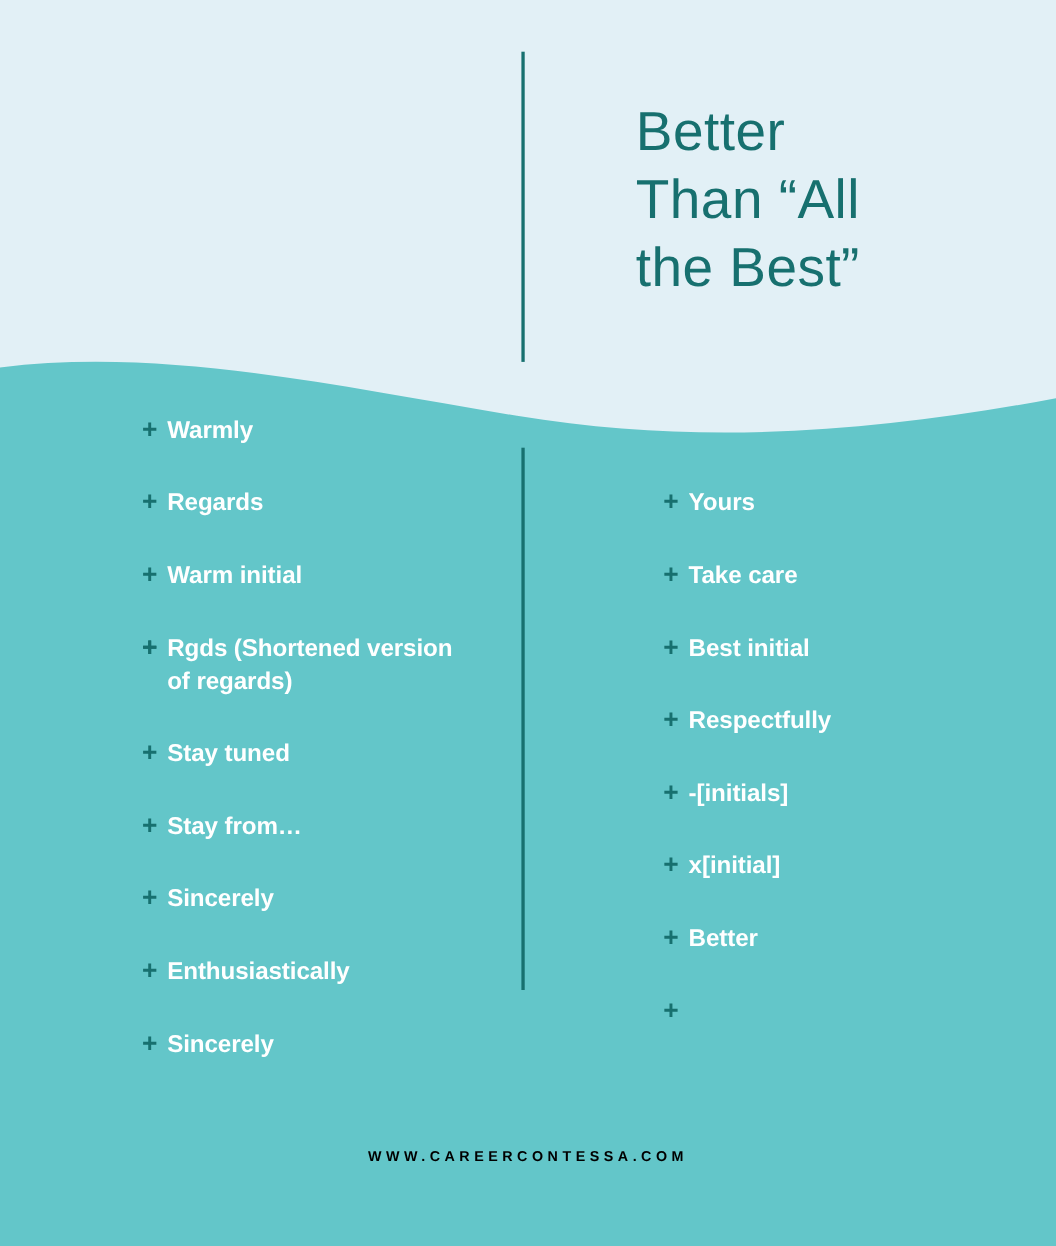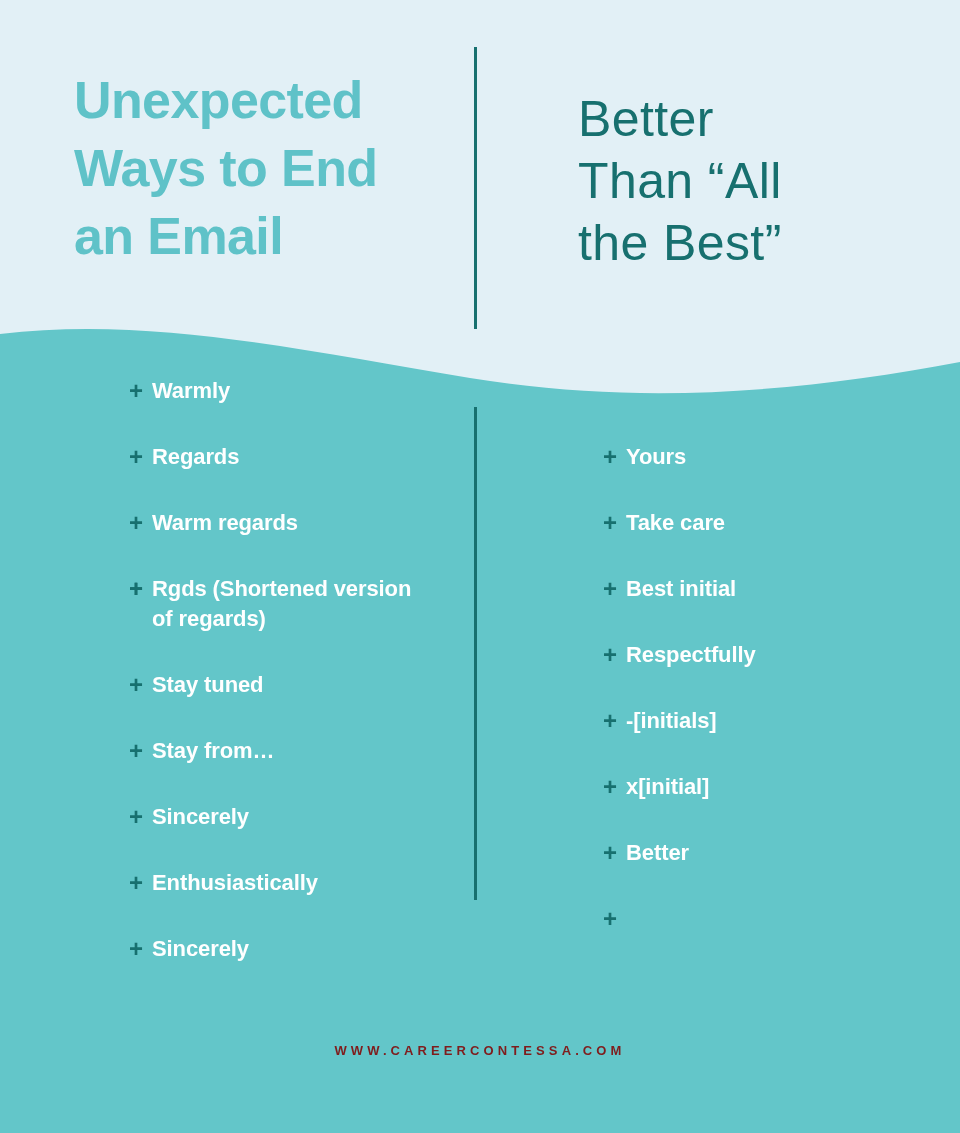--- a/index.html
+++ b/index.html
@@ -116,57 +116,54 @@
   
   .footer-url {
     position: absolute;
     left: 0;
     top: 1043px;
     width: 960px;
     text-align: center;
     font-size: 13px;
     font-weight: 700;
     letter-spacing: 4.1px;
-    color: #7f1d1d;
+    color: #000000;
   }
 </style>
 </head>
 <body>
 
 <div id="poster">
 
   <svg class="wave-layer" viewBox="0 0 960 1133" preserveAspectRatio="none">
     <path d="M0,334 C150,316 300,350 470,378 C640,406 800,392 960,362 L960,1133 L0,1133 Z" fill="#63c6c9"></path>
   </svg>
 
   <div class="header">
-    <h1 class="title-main">Unexpected
-Ways to End
-an Email</h1>
     <div class="header-divider"></div>
     <h2 class="title-sub">Better
 Than “All
 the Best”</h2>
   </div>
 
   <div class="list-divider"></div>
 
   <div class="col col-left">
     <ul class="list">
       <li class="list-item">
         <span class="bullet">+</span>
         <span>Warmly</span>
       </li>
       <li class="list-item">
         <span class="bullet">+</span>
         <span>Regards</span>
       </li>
       <li class="list-item">
         <span class="bullet">+</span>
-        <span>Warm regards</span>
+        <span>Warm initial</span>
       </li>
       <li class="list-item">
         <span class="bullet">+</span>
       </li>
       <li class="list-item">
         <span class="bullet">+</span>
         <span>Rgds (Shortened version of regards)</span>
       </li>
       <li class="list-item">
         <span class="bullet">+</span>

